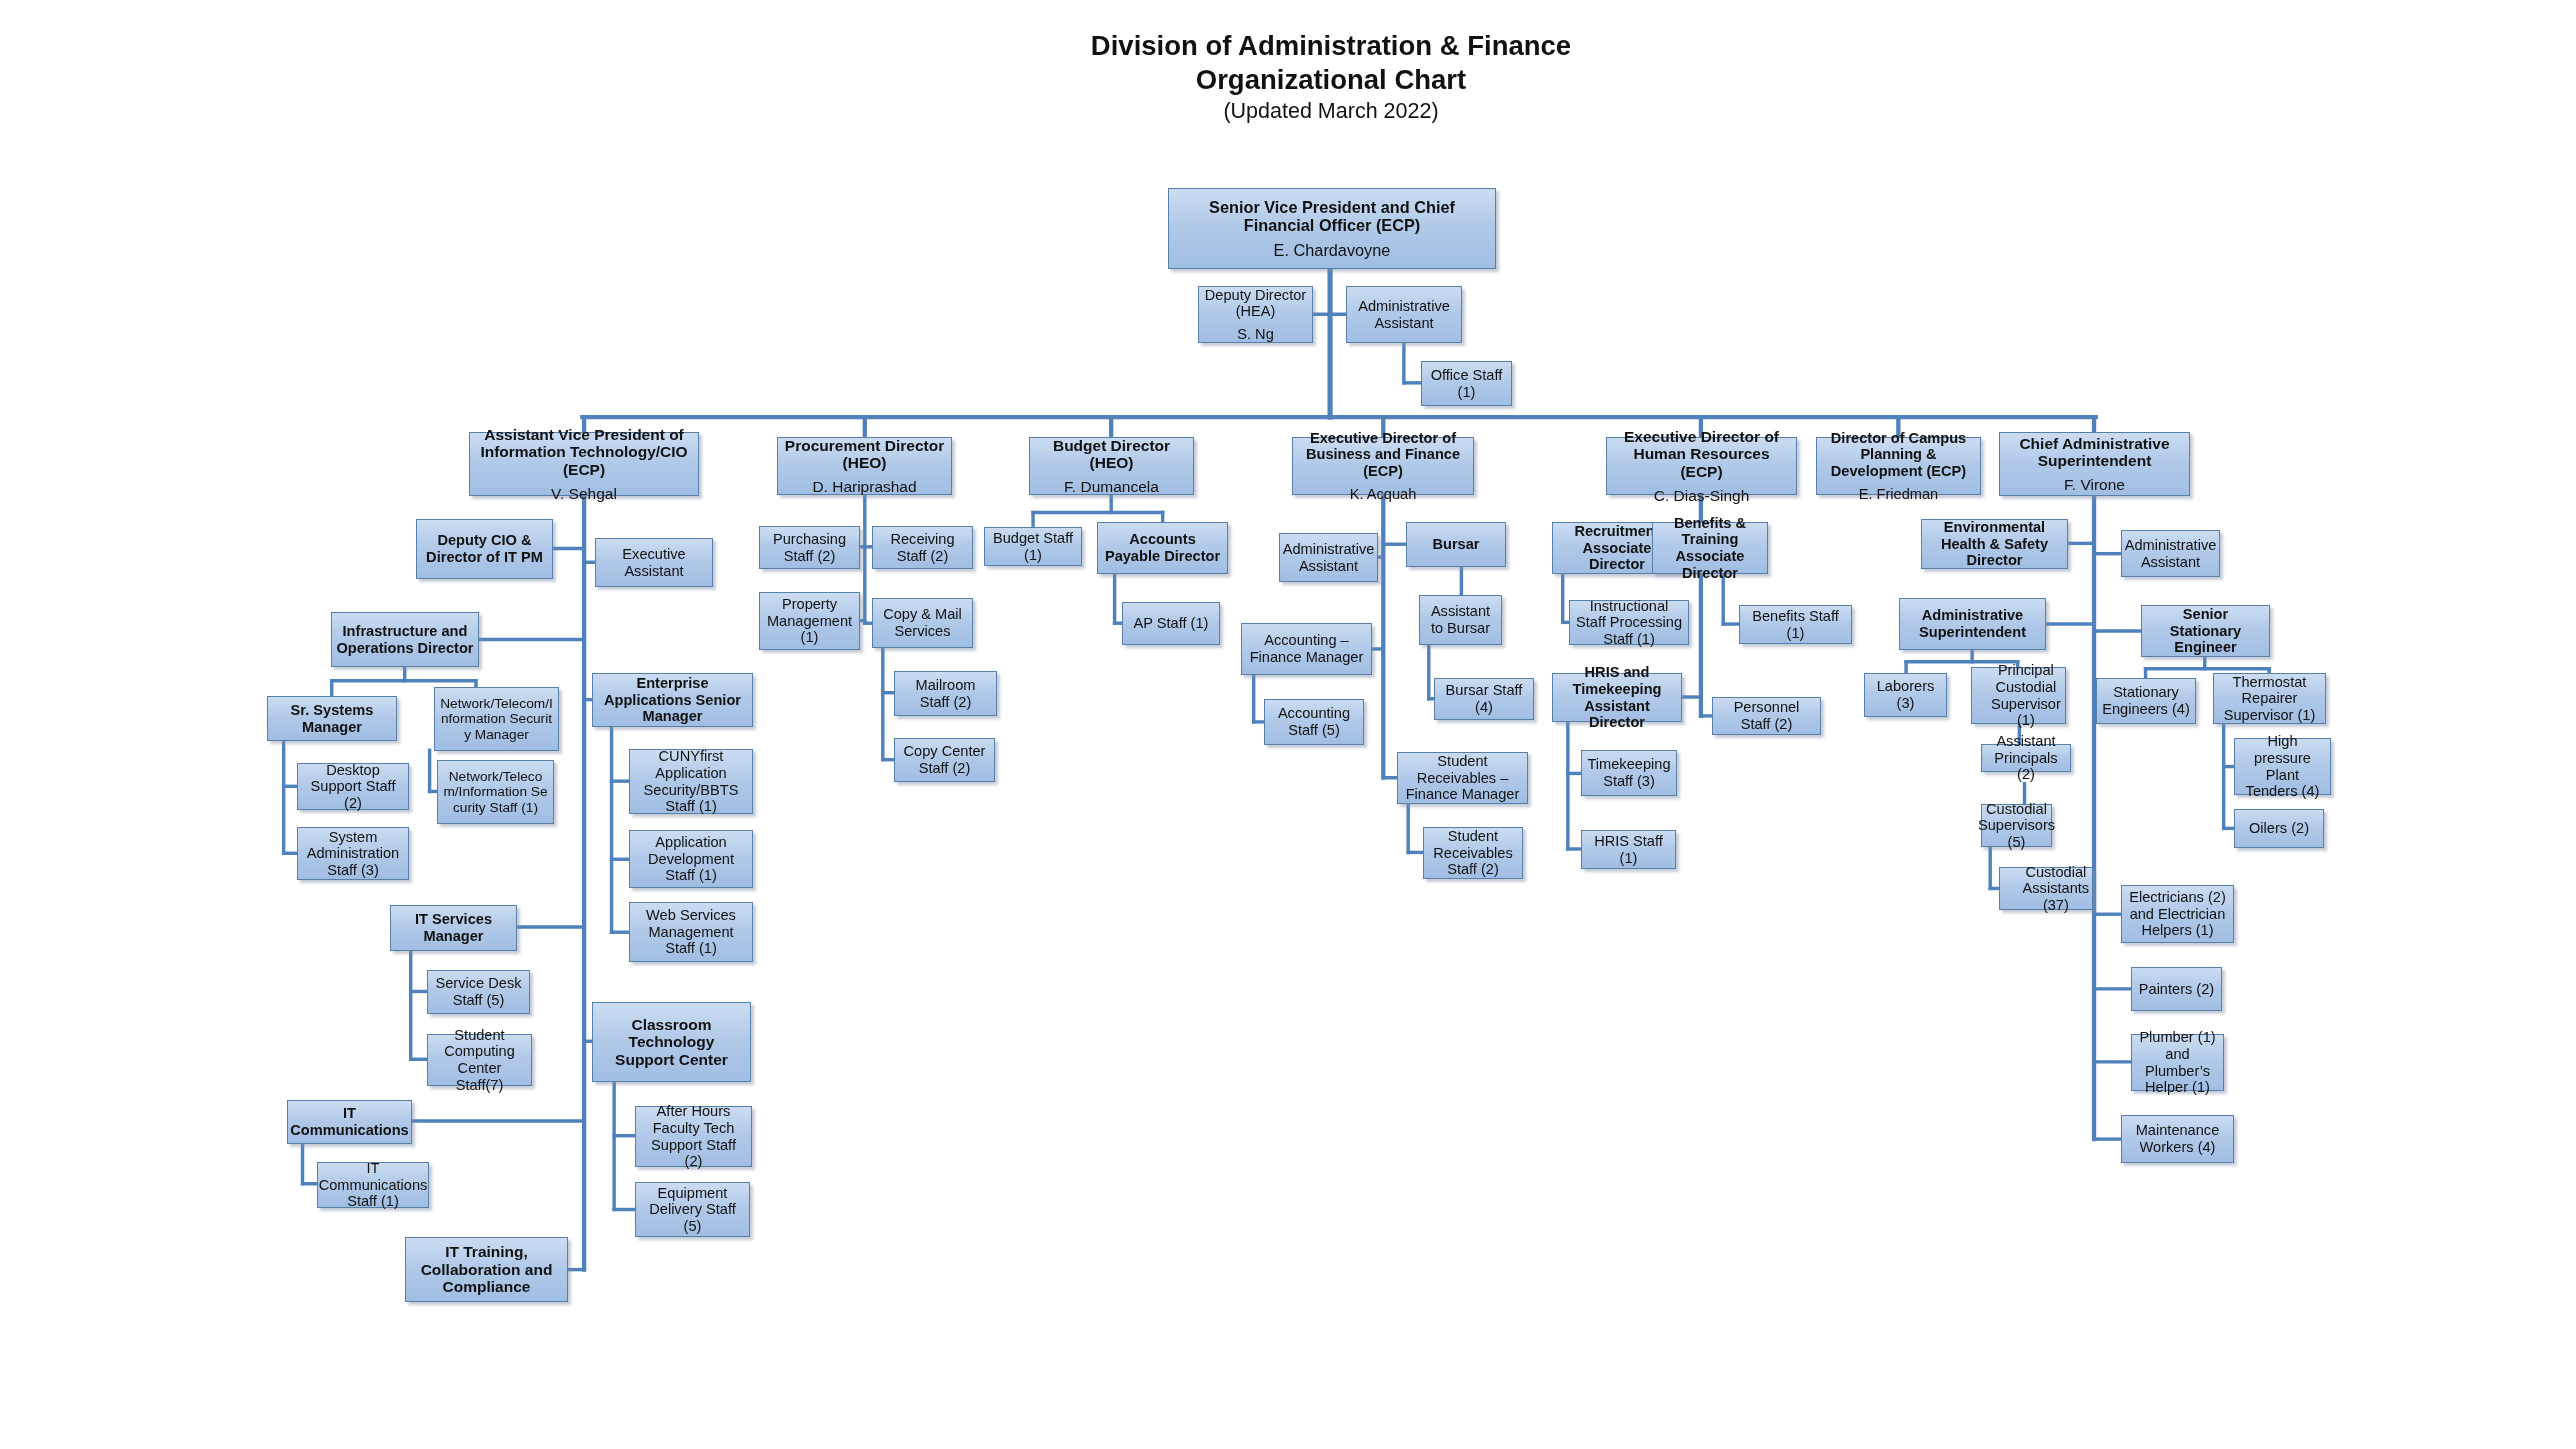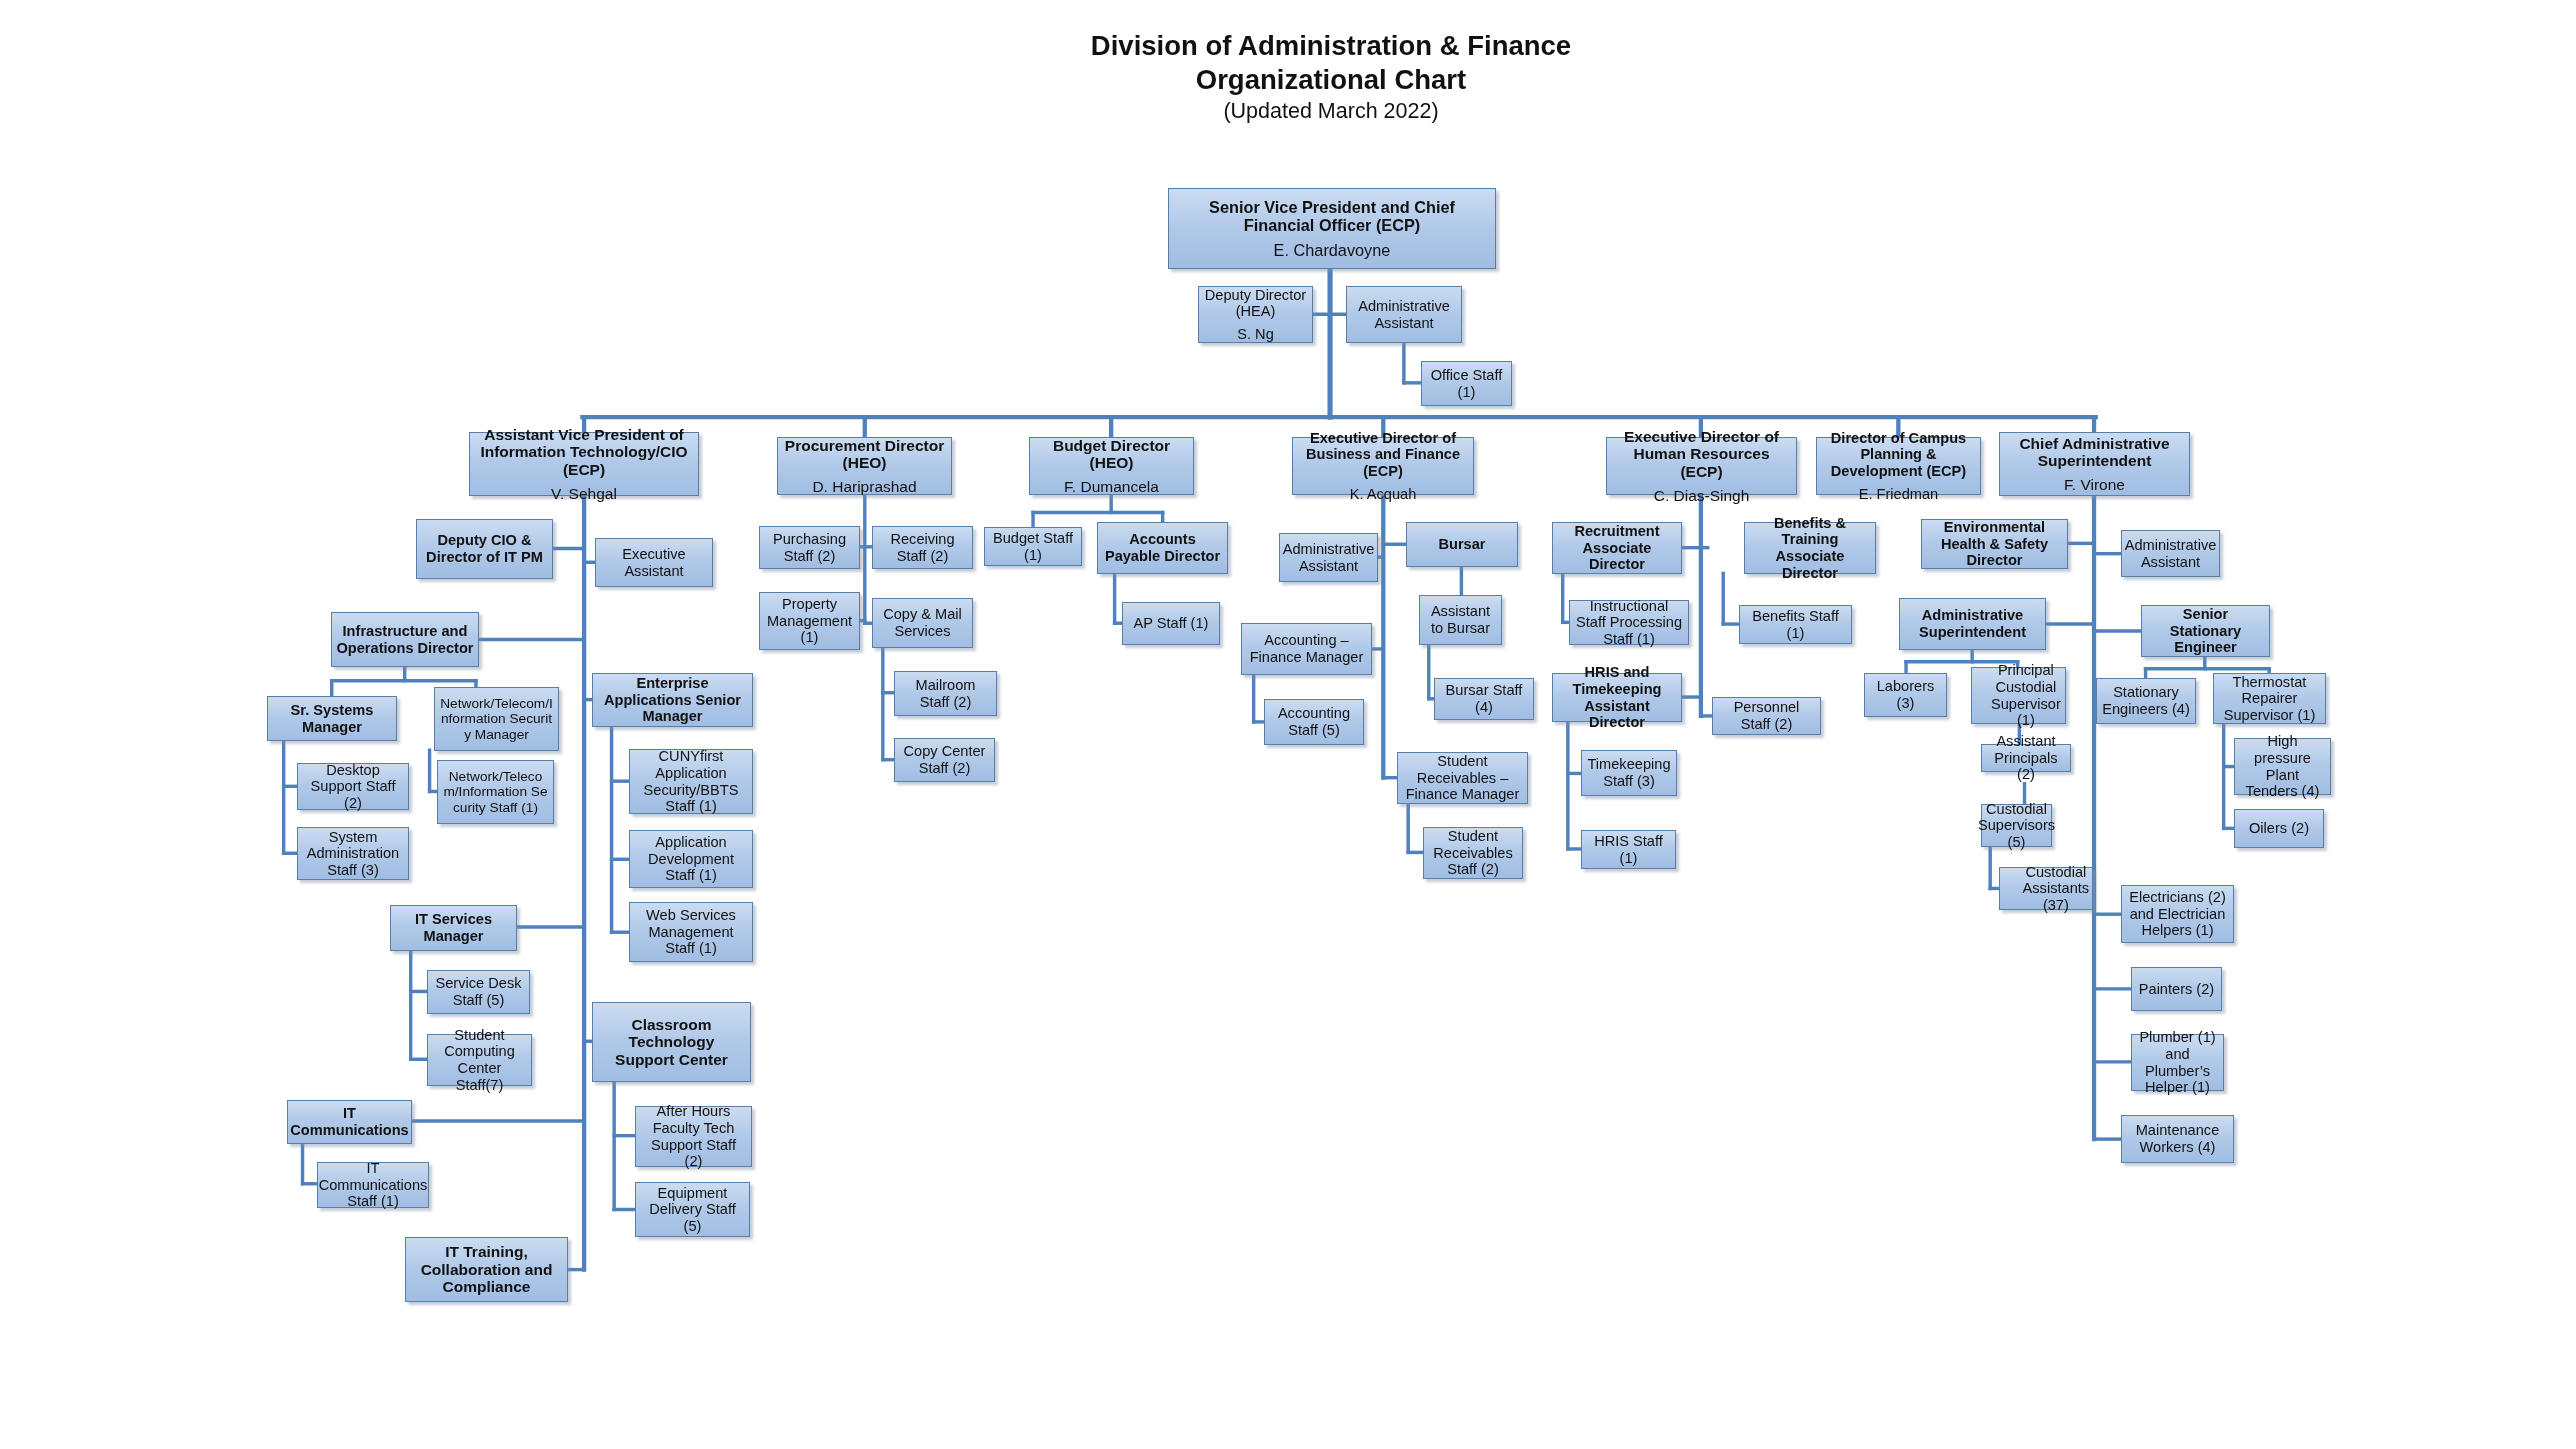--- a/index.html
+++ b/index.html
@@ -263,21 +263,21 @@
       </div>
       <div class="box bold" style="left: 1097px; top: 522px; width: 131px; height: 52px;">
         <div class="box-title">Accounts Payable Director</div>
       </div>
       <div class="box" style="left: 1122px; top: 602px; width: 98px; height: 43px;">
         <div class="box-title">AP Staff (1)</div>
       </div>
       <div class="box" style="left: 1279px; top: 533px; width: 99px; height: 49px;">
         <div class="box-title">Administrative Assistant</div>
       </div>
-      <div class="box bold" style="left: 1406px; top: 522px; width: 112px; height: 45px;">
+      <div class="box bold" style="left: 1406px; top: 522px; width: 100px; height: 45px;">
         <div class="box-title">Bursar</div>
       </div>
       <div class="box" style="left: 1241px; top: 623px; width: 131px; height: 52px;">
         <div class="box-title">Accounting – Finance Manager</div>
       </div>
       <div class="box" style="left: 1419px; top: 595px; width: 83px; height: 50px;">
         <div class="box-title">Assistant to Bursar</div>
       </div>
       <div class="box" style="left: 1264px; top: 699px; width: 100px; height: 46px;">
         <div class="box-title">Accounting Staff (5)</div>
@@ -287,21 +287,21 @@
       </div>
       <div class="box" style="left: 1397px; top: 752px; width: 131px; height: 52px;">
         <div class="box-title">Student Receivables – Finance Manager</div>
       </div>
       <div class="box" style="left: 1423px; top: 827px; width: 100px; height: 52px;">
         <div class="box-title">Student Receivables Staff (2)</div>
       </div>
       <div class="box bold" style="left: 1552px; top: 522px; width: 130px; height: 52px;">
         <div class="box-title">Recruitment Associate Director</div>
       </div>
-      <div class="box bold" style="left: 1744px; top: 522px; width: 132px; height: 52px;">
+      <div class="box bold" style="left: 1652px; top: 522px; width: 116px; height: 52px;">
         <div class="box-title">Benefits &amp; Training Associate Director</div>
       </div>
       <div class="box" style="left: 1569px; top: 600px; width: 120px; height: 45px;">
         <div class="box-title">Instructional Staff Processing Staff (1)</div>
       </div>
       <div class="box" style="left: 1739px; top: 605px; width: 113px; height: 39px;">
         <div class="box-title">Benefits Staff (1)</div>
       </div>
       <div class="box bold" style="left: 1552px; top: 673px; width: 130px; height: 49px;">
         <div class="box-title">HRIS and Timekeeping Assistant Director</div>

